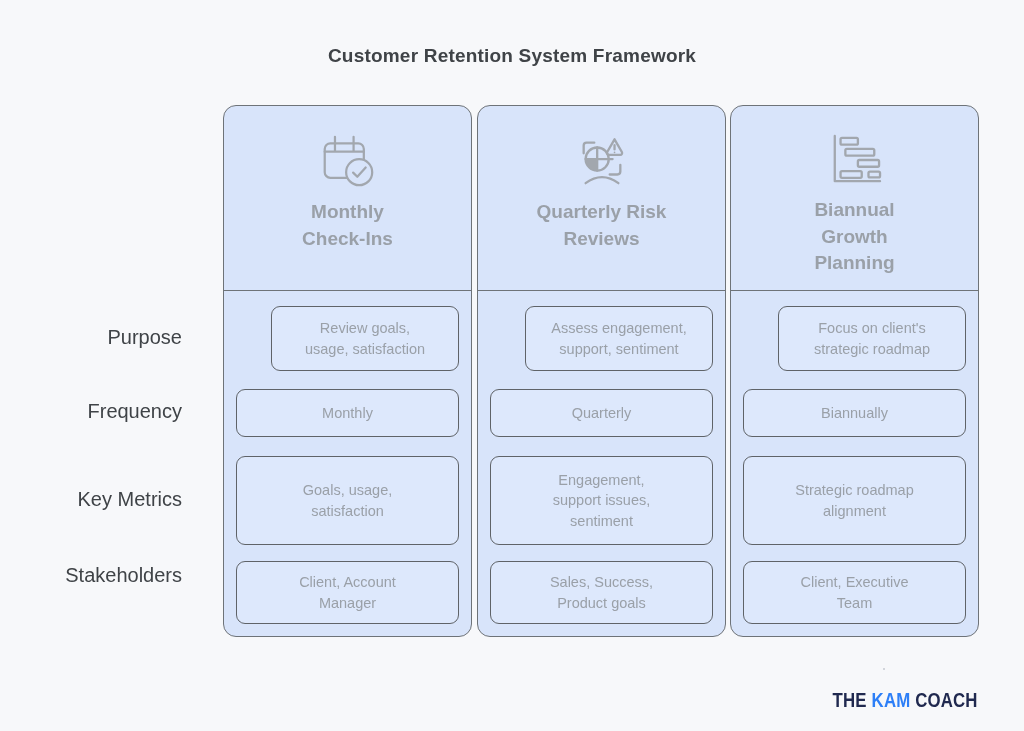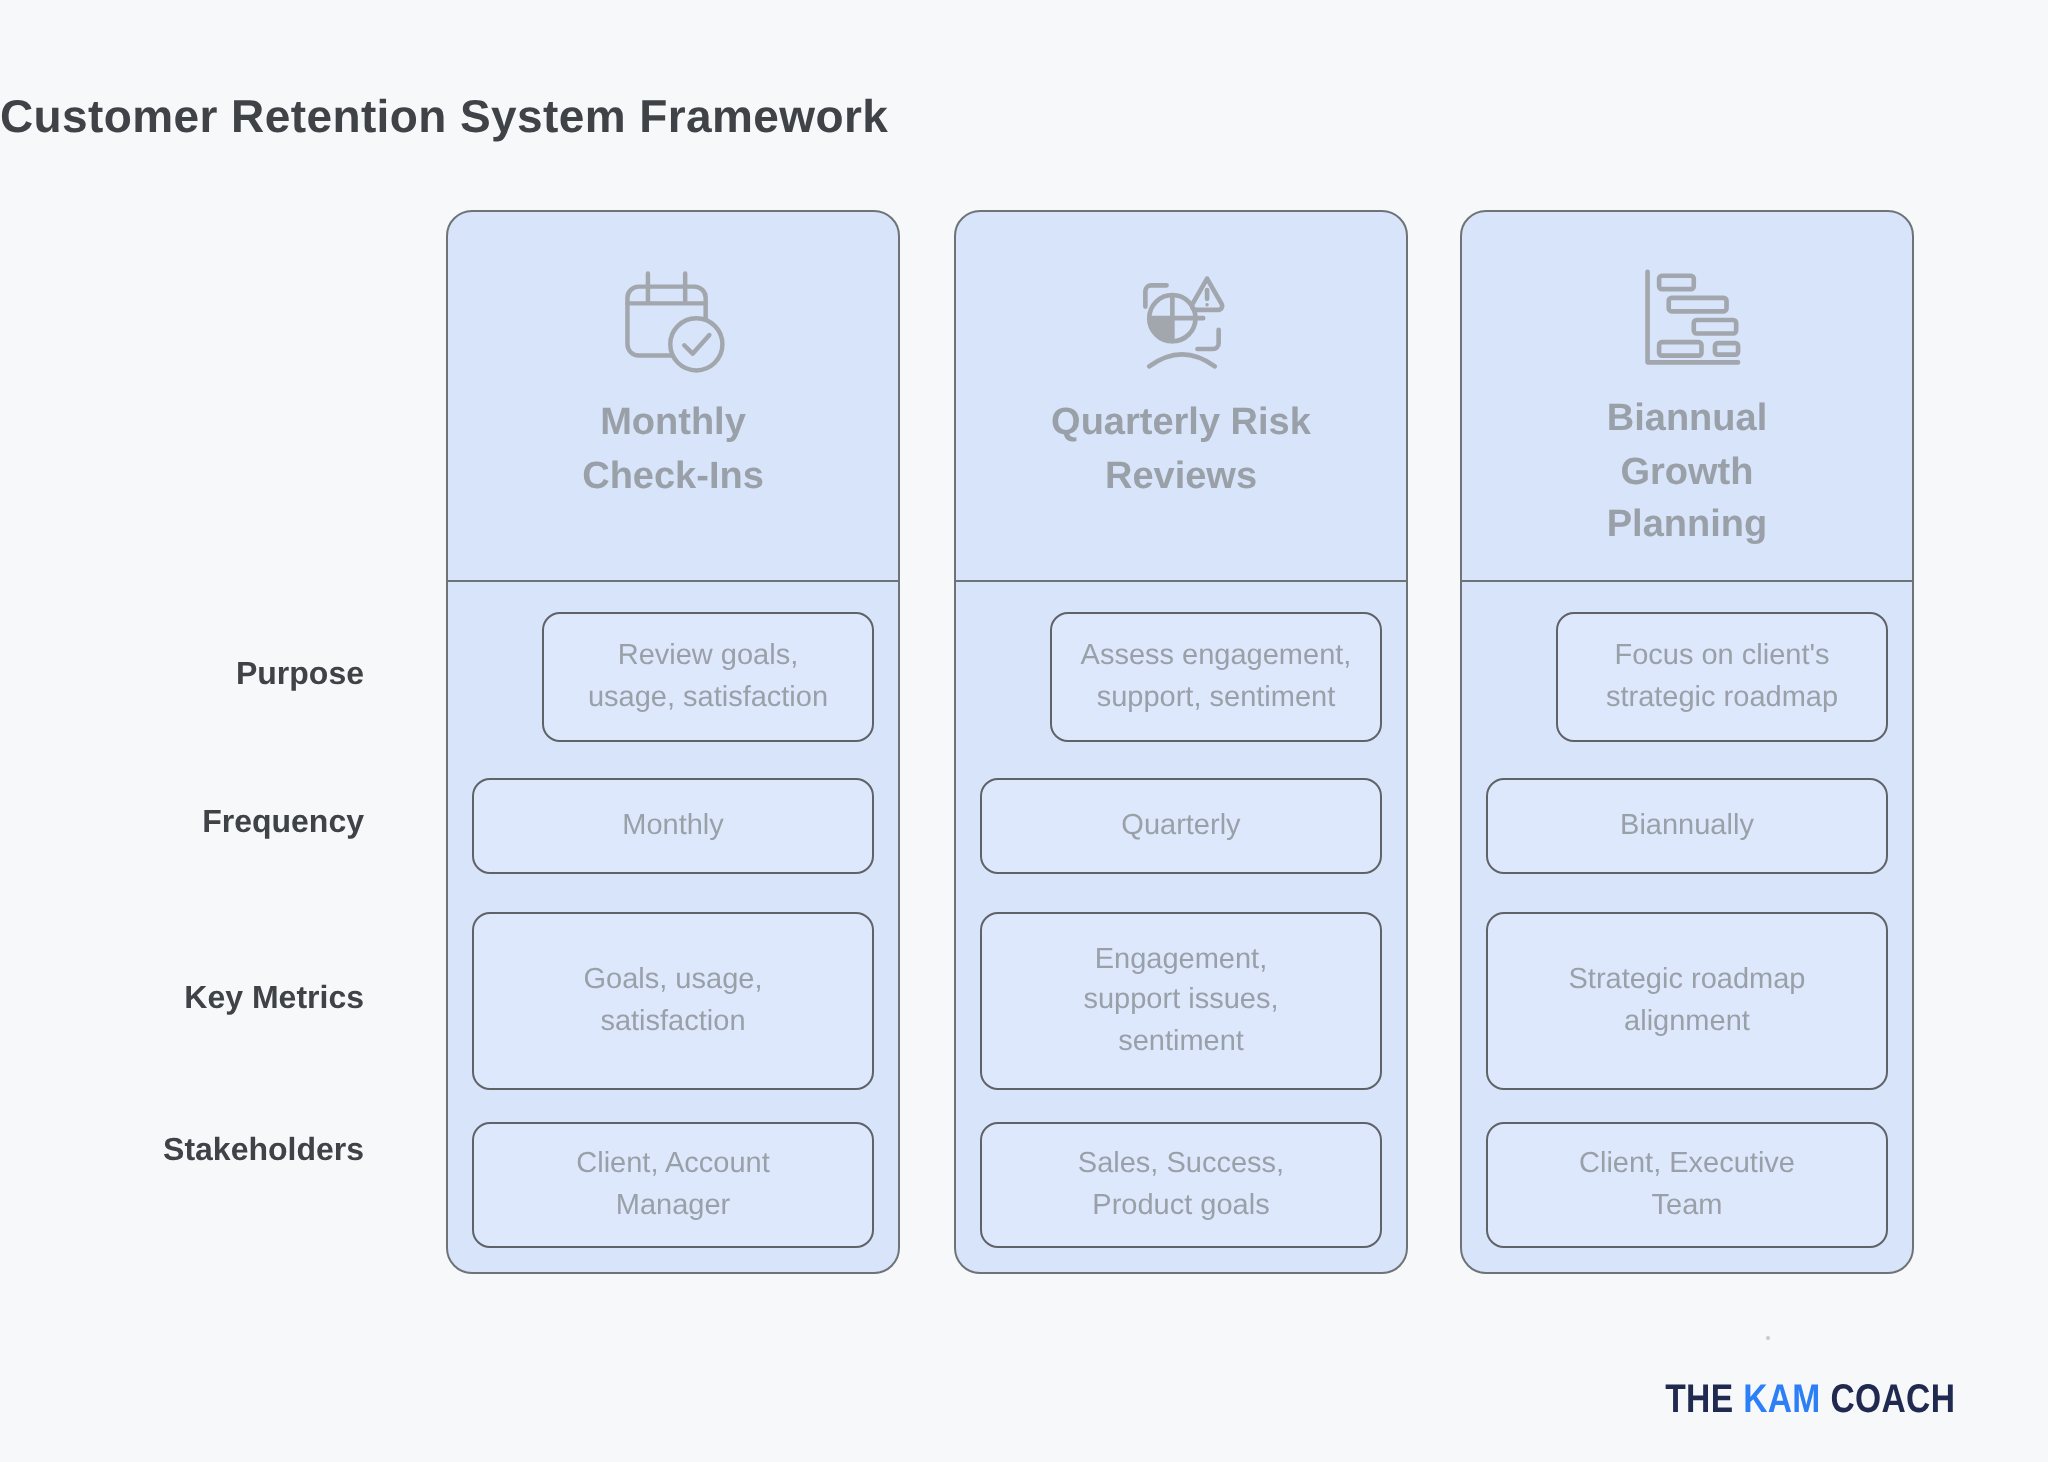--- a/index.html
+++ b/index.html
@@ -5,28 +5,28 @@
   :root{
     --page-bg:#f7f8fa; --panel-fill:#d8e4fa; --cell-fill:#dde8fc;
     --panel-border:#6e7378; --cell-border:#5f6368; --icon-stroke:#a2a7ae;
     --heading-text:#3f4347; --muted-text:#9aa0a8;
     --logo-navy:#20294f; --logo-blue:#2d7ff7; --dot:#c6cad0;
   }
   *{box-sizing:border-box; margin:0; padding:0;}
   body{background:var(--page-bg); font-family:"Liberation Sans", sans-serif;}
   .canvas{position:relative; width:1024px; height:731px; background:var(--page-bg); overflow:hidden;}
 
-  .page-title{position:absolute; top:45px; left:0; width:100%; 
-    font-size:23px; font-weight:bold; color:var(--heading-text); letter-spacing:.2px;}
+  .page-title{position:absolute; top:45px; left:0; width:100%; text-align:center;
+    font-size:19px; font-weight:bold; color:var(--heading-text); letter-spacing:.2px;}
 
   .row-label{position:absolute; left:0; width:182px; text-align:right;
-    font-size:16px; font-weight:bold; color:var(--heading-text); line-height:21px;padding-left:20px;}
+    font-size:20px; font-weight:normal; color:var(--heading-text); line-height:21px;padding-left:20px;}
   .rl-purpose{top:327px;} .rl-frequency{top:401px;} .rl-key-metrics{top:489px;} .rl-stakeholders{top:565px;}
 
-  .col{position:absolute; top:105px; width:227px; height:532px;
+  .col{position:absolute; top:105px; width:249px; height:532px;
     background:var(--panel-fill); border:1.2px solid var(--panel-border); border-radius:13px;}
   .c1{left:223px;} .c2{left:477px;} .c3{left:730px;}
 
   .col-header{height:185px; border-bottom:1.2px solid var(--panel-border);
     display:flex; flex-direction:column; align-items:center; padding-top:28px;}
   .icon{stroke:var(--icon-stroke); fill:none; stroke-width:2.4;
     stroke-linecap:round; stroke-linejoin:round;}
   .col-title{margin-top:11px; font-size:19px; font-weight:bold; color:var(--muted-text);
     text-align:center; line-height:1.4; white-space:pre-line;}
 

